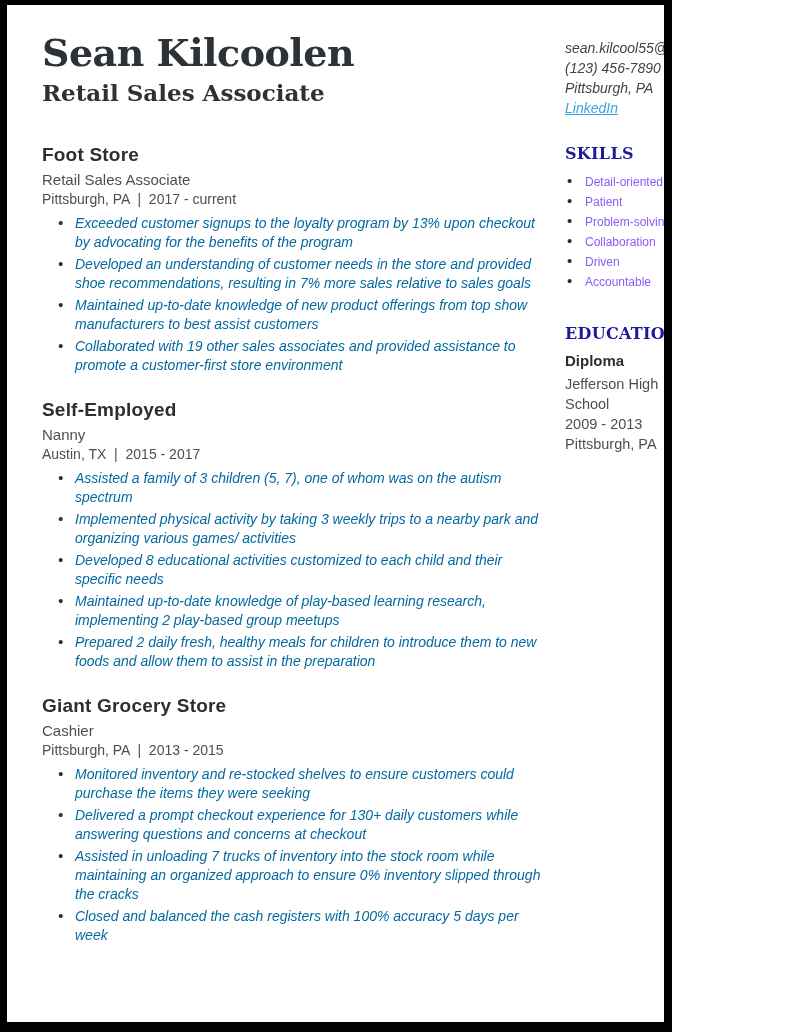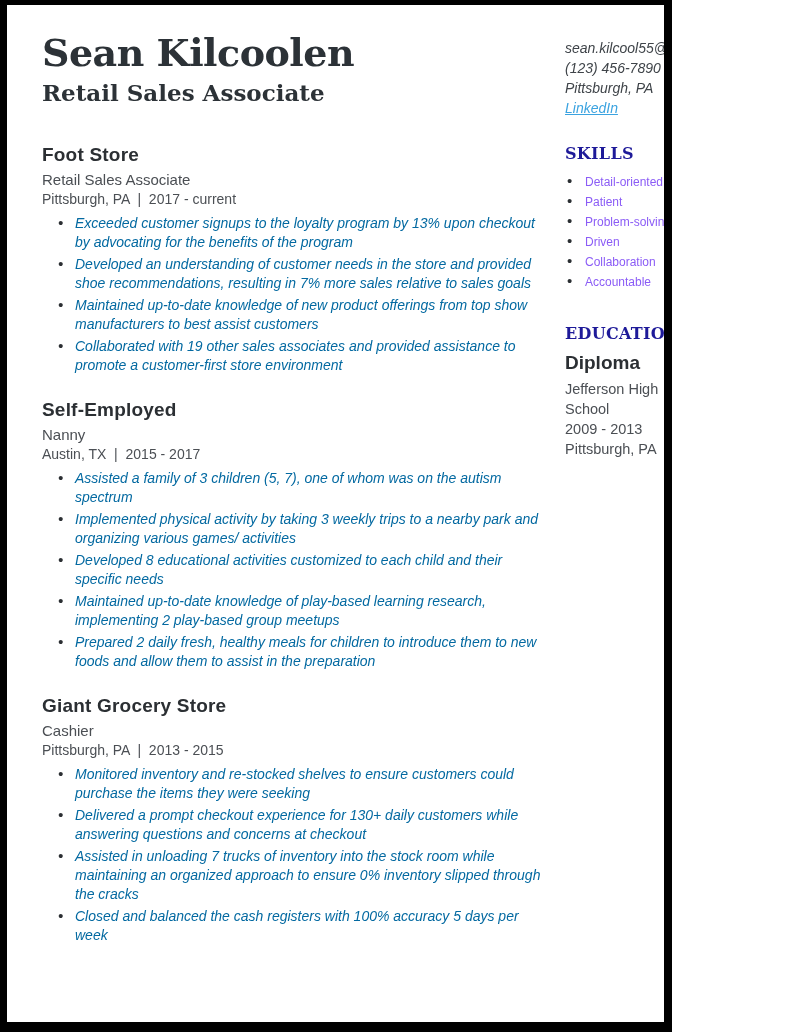--- a/index.html
+++ b/index.html
@@ -39,21 +39,21 @@
                           color: #2b2f33; font-size: 15px; }
 
   
   ul.skills-list { list-style: none; padding-left: 2px; }
   ul.skills-list li { position: relative; font-size: 12px; line-height: 20px;
                       color: #8b5cf6; padding-left: 18px; }
   ul.skills-list li::before { content: "\2022"; position: absolute; left: 0; top: -1px;
                               color: #2b2f33; font-size: 15px; }
 
   .education-block { margin-top: 32px; }
-  .edu-degree { font-size: 19px; font-weight: bold; color: #2b2f33; margin-bottom: 5px; }
+  .edu-degree { font-size: 15px; font-weight: bold; color: #2b2f33; margin-bottom: 5px; }
   .edu-line { font-size: 14.5px; line-height: 20px; color: #4b4f54; }
 </style>
 </head>
 <body>
 
 <div class="frame">
   <div class="page">
 
     <div class="grid header-row">
       <div>
@@ -110,22 +110,22 @@
         </div>
       </div>
 
       <div>
         <div>
           <div class="section-heading">SKILLS</div>
           <ul class="skills-list">
             <li>Detail-oriented</li>
             <li>Patient</li>
             <li>Problem-solving</li>
+            <li>Collaboration</li>
             <li>Driven</li>
-            <li>Collaboration</li>
             <li>Accountable</li>
           </ul>
         </div>
 
         <div class="education-block">
           <div class="section-heading">EDUCATION</div>
           <div class="edu-degree">Diploma</div>
           <div class="edu-line">Jefferson High School</div>
           <div class="edu-line">2009 - 2013</div>
           <div class="edu-line">Pittsburgh, PA</div>

